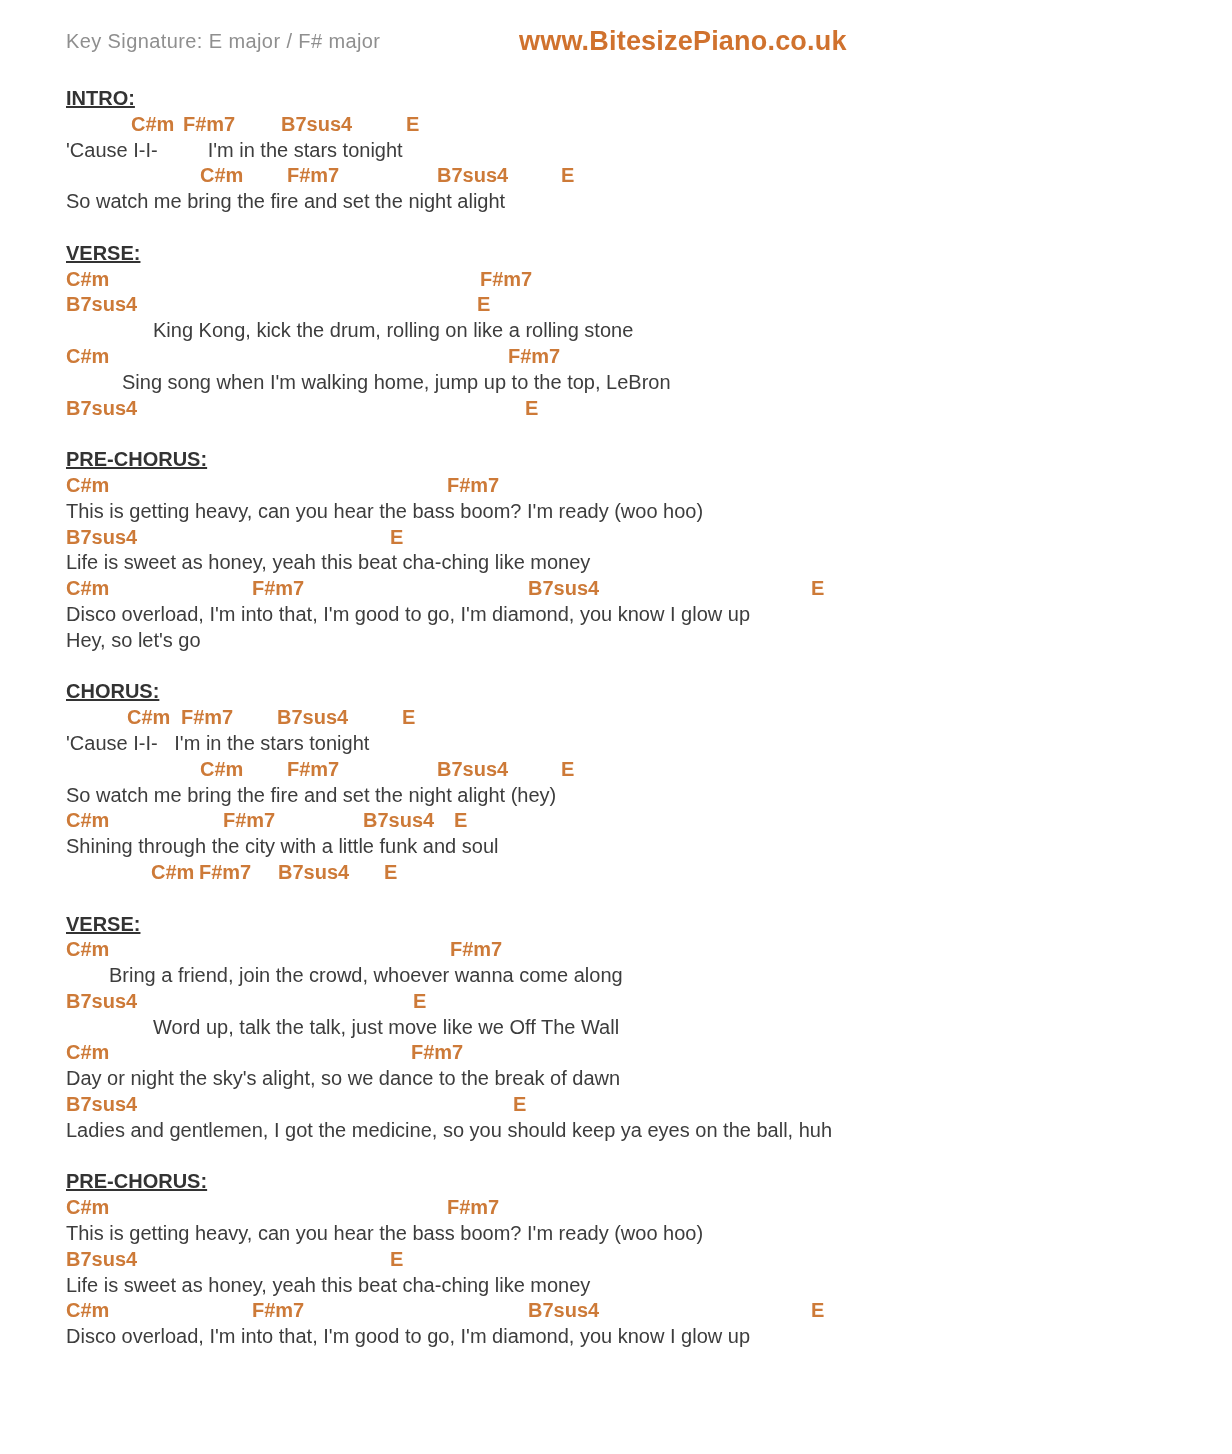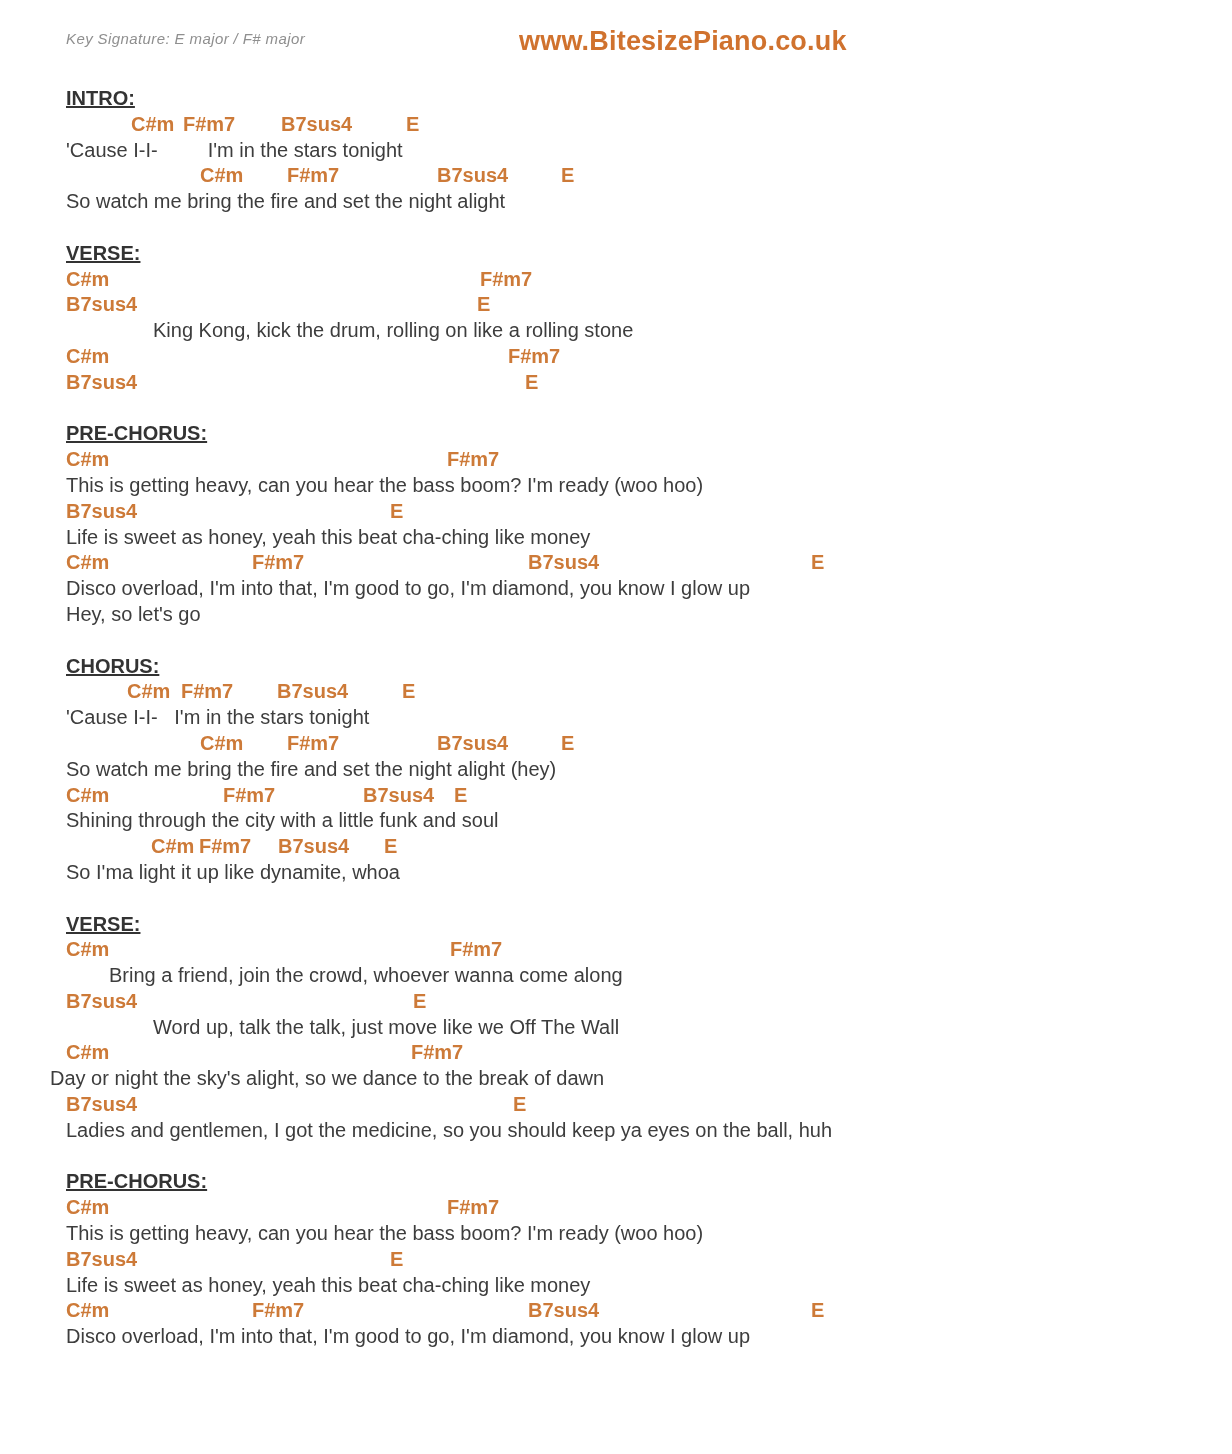--- a/index.html
+++ b/index.html
@@ -8,21 +8,21 @@
     width:1232px;height:1454px;
     background:#ffffff;
     font-family:"Liberation Sans", sans-serif;
     font-size:20px;
     color:var(--lyric,#3d3d3d);
     overflow:hidden;
   }
   .header{position:relative;height:34px;margin:26px 0 26px 0;}
   .keysig{
     position:absolute;left:66px;top:4px;
-    font-style:italic;font-size:15px;letter-spacing:.4px;
+    font-size:20px;letter-spacing:.4px;
     color:var(--muted,#8f8f8f);white-space:pre;
   }
   .site{
     position:absolute;left:519px;top:0;
     font-weight:700;font-size:27px;letter-spacing:.2px;
     color:var(--website,#d0722e);white-space:pre;
   }
   section{margin:0;}
   section ~ section{margin-top:25.8px;}
   .line{position:relative;height:25.8px;line-height:25.8px;white-space:pre;}
@@ -70,20 +70,21 @@
     </div>
     <div class="line">
       <span class="chord" style="left:66px">B7sus4</span>
       <span class="chord" style="left:477px">E</span>
     </div>
     <div class="line lyric" style="padding-left:153px">King Kong, kick the drum, rolling on like a rolling stone</div>
     <div class="line">
       <span class="chord" style="left:66px">C#m</span>
       <span class="chord" style="left:508px">F#m7</span>
     </div>
+    <div class="line lyric" style="padding-left:122px">Sing song when I'm walking home, jump up to the top, LeBron</div>
     <div class="line">
       <span class="chord" style="left:66px">B7sus4</span>
       <span class="chord" style="left:525px">E</span>
     </div>
   </section>
 
   <section>
     <div class="line heading">PRE-CHORUS:</div>
     <div class="line">
       <span class="chord" style="left:66px">C#m</span>
@@ -127,40 +128,39 @@
       <span class="chord" style="left:363px">B7sus4</span>
       <span class="chord" style="left:454px">E</span>
     </div>
     <div class="line lyric" style="padding-left:66px">Shining through the city with a little funk and soul</div>
     <div class="line">
       <span class="chord" style="left:151px">C#m</span>
       <span class="chord" style="left:199px">F#m7</span>
       <span class="chord" style="left:278px">B7sus4</span>
       <span class="chord" style="left:384px">E</span>
     </div>
-    <div class="line lyric" style="padding-left:66px">So I'ma light it up like dynamite, whoa</div>
   </section>
 
   <section>
     <div class="line heading">VERSE:</div>
     <div class="line">
       <span class="chord" style="left:66px">C#m</span>
       <span class="chord" style="left:450px">F#m7</span>
     </div>
     <div class="line lyric" style="padding-left:109px">Bring a friend, join the crowd, whoever wanna come along</div>
     <div class="line">
       <span class="chord" style="left:66px">B7sus4</span>
       <span class="chord" style="left:413px">E</span>
     </div>
     <div class="line lyric" style="padding-left:153px">Word up, talk the talk, just move like we Off The Wall</div>
     <div class="line">
       <span class="chord" style="left:66px">C#m</span>
       <span class="chord" style="left:411px">F#m7</span>
     </div>
-    <div class="line lyric" style="padding-left:50px">Day or night the sky's alight, so we dance to the break of dawn</div>
+    <div class="line lyric" style="padding-left:66px">Day or night the sky's alight, so we dance to the break of dawn</div>
     <div class="line">
       <span class="chord" style="left:66px">B7sus4</span>
       <span class="chord" style="left:513px">E</span>
     </div>
     <div class="line lyric" style="padding-left:66px">Ladies and gentlemen, I got the medicine, so you should keep ya eyes on the ball, huh</div>
   </section>
 
   <section>
     <div class="line heading">PRE-CHORUS:</div>
     <div class="line">

